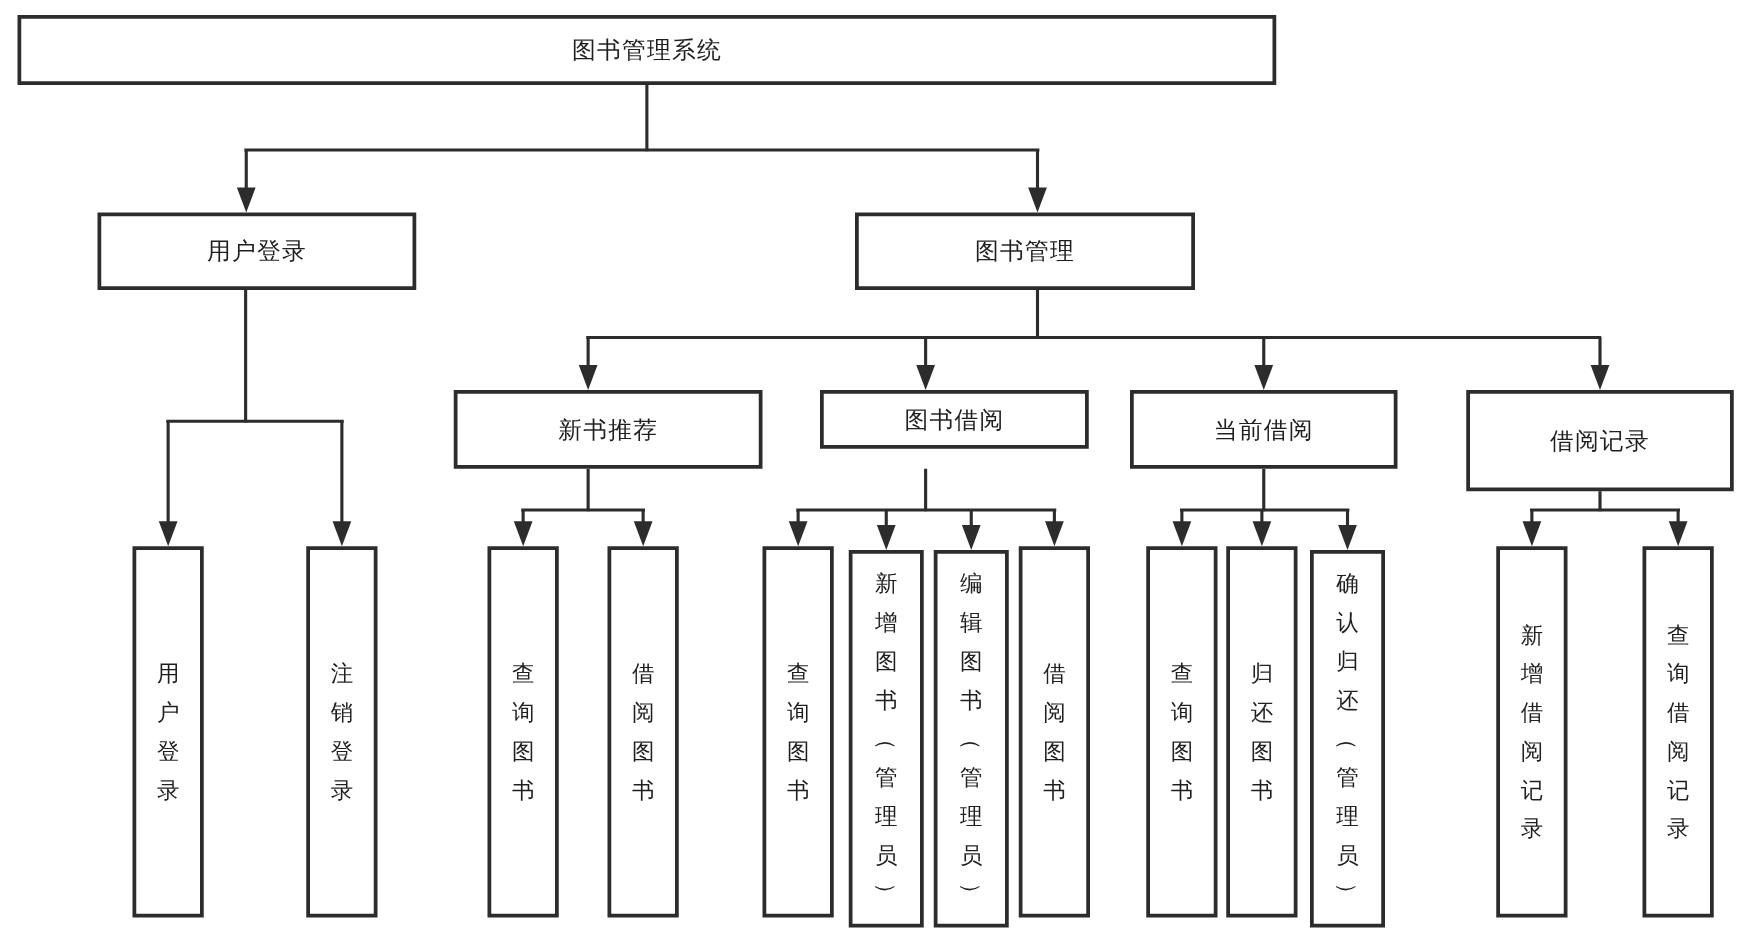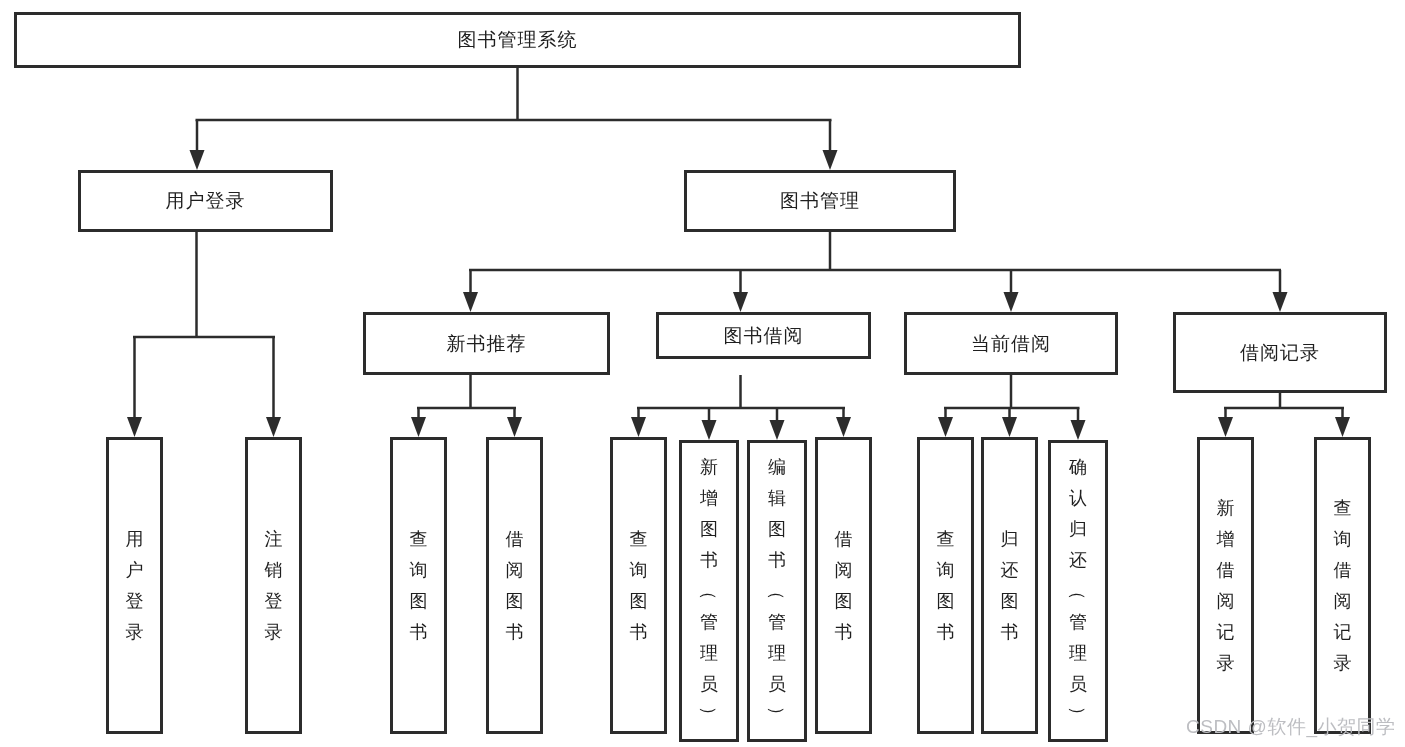--- a/index.html
+++ b/index.html
@@ -268,15 +268,14 @@
     <div class="vlabel">
         <span>查</span>
         <span>询</span>
         <span>借</span>
         <span>阅</span>
         <span>记</span>
         <span>录</span>
       </div>
   </div>
 
-  <div class="watermark">CSDN @软件_小贺同学</div>
 
 </div>
 
 </body></html>

